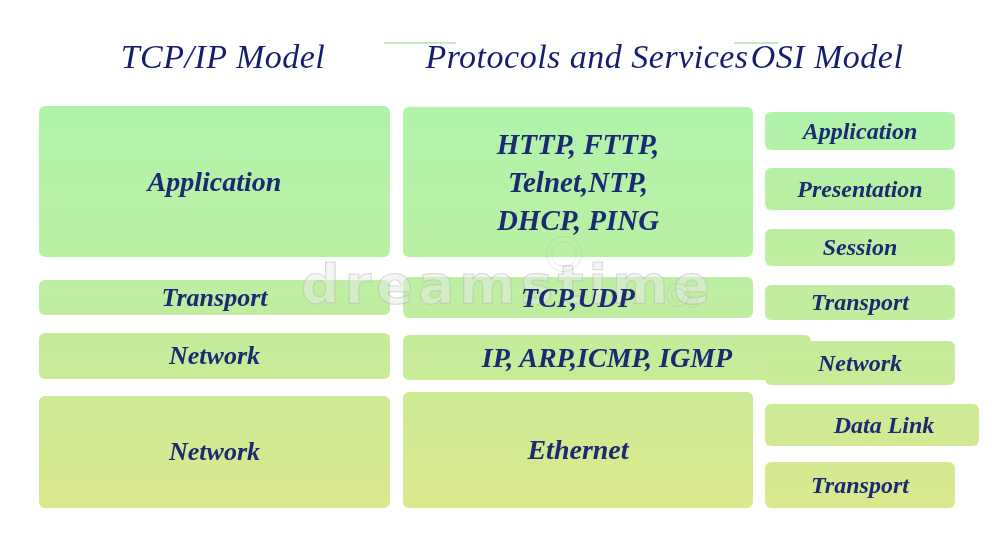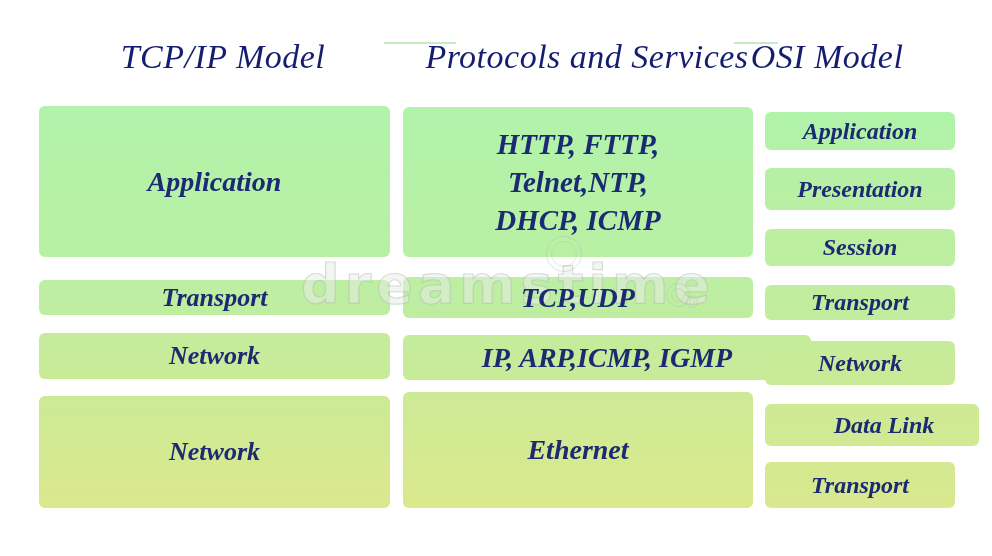--- a/index.html
+++ b/index.html
@@ -112,21 +112,21 @@
   <div class="box l-net">
     <span class="label">Network</span>
   </div>
   <div class="box l-netif">
     <span class="label">Network</span>
   </div>
 
   <div class="box m-app">
     <span class="label">HTTP, FTTP,</span>
     <span class="label">Telnet,NTP,</span>
-    <span class="label">DHCP, ICMP</span>
+    <span class="label">DHCP, PING</span>
   </div>
   <div class="box m-tcp">
     <span class="label">TCP,UDP</span>
   </div>
   <div class="box m-ip">
     <span class="label">IP, ARP,ICMP, IGMP</span>
   </div>
   <div class="box m-eth">
     <span class="label">Ethernet</span>
   </div>

